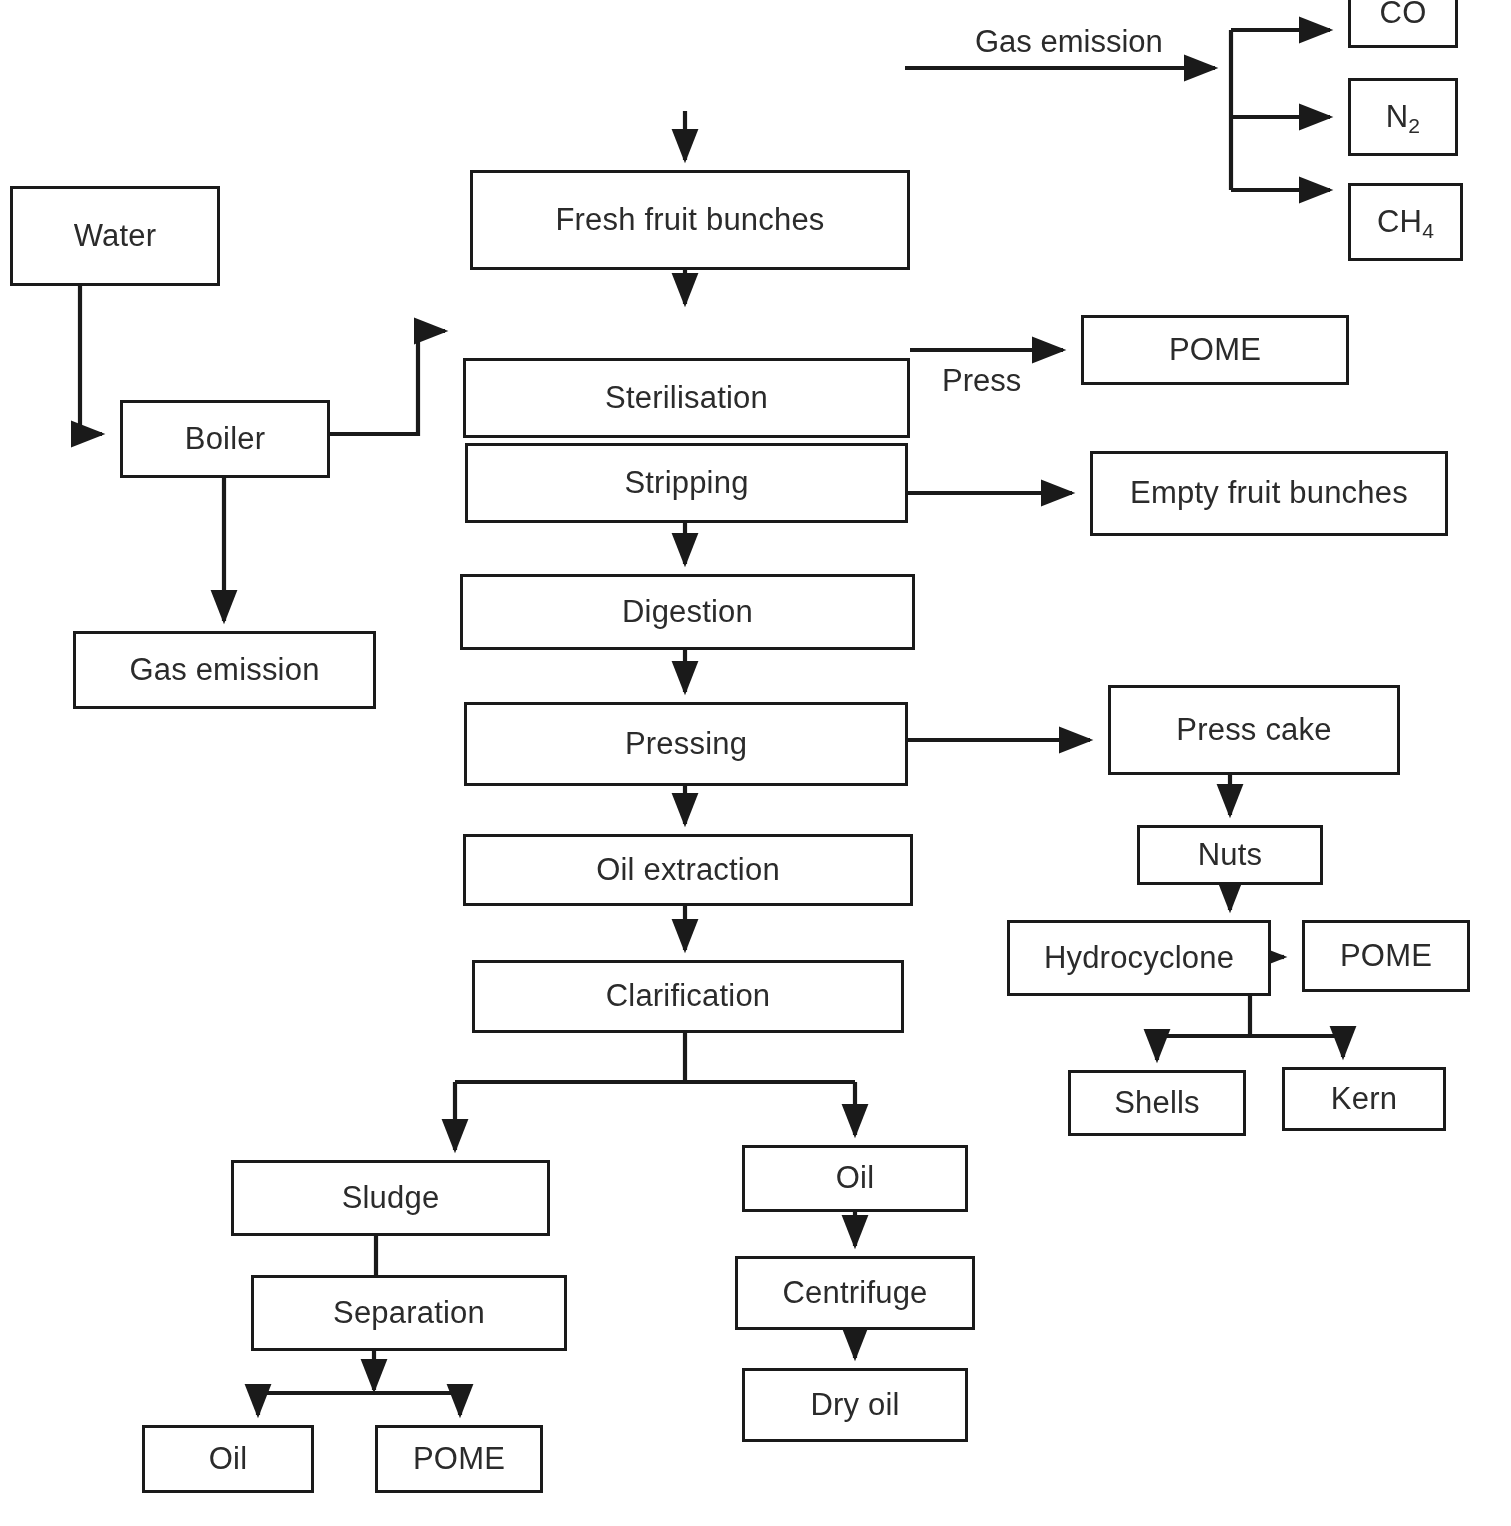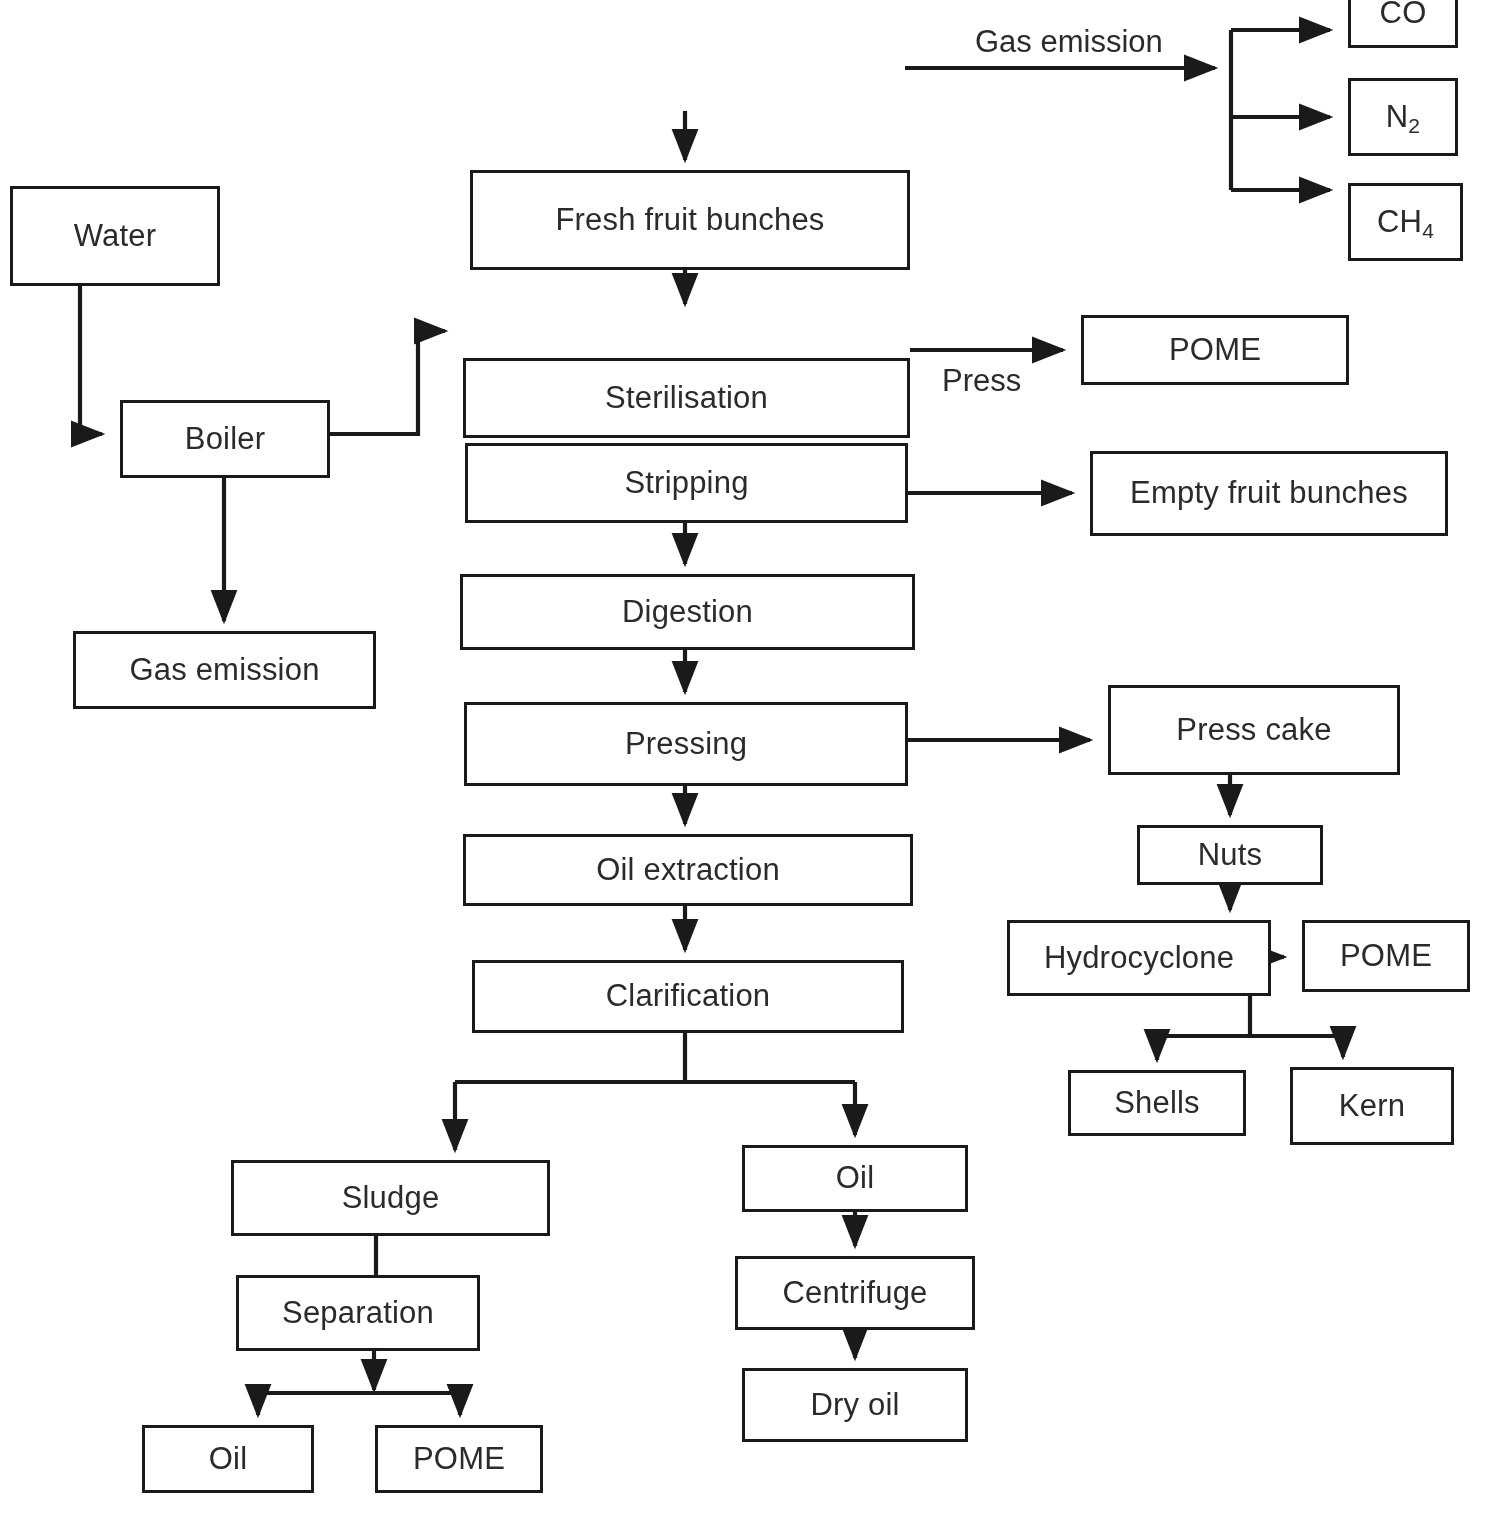--- a/index.html
+++ b/index.html
@@ -207,37 +207,37 @@
   </div>
 
   <div class="node" style="left:472px;top:960px;width:432px;height:73px;">
     <span class="node-label">Clarification</span>
   </div>
 
   <div class="node" style="left:1068px;top:1070px;width:178px;height:66px;">
     <span class="node-label">Shells</span>
   </div>
 
-  <div class="node" style="left:1282px;top:1067px;width:164px;height:78px;margin-left:8px;">
+  <div class="node" style="left:1282px;top:1067px;width:164px;height:64px;">
     <span class="node-label">Kern</span>
   </div>
 
   <div class="node" style="left:742px;top:1145px;width:226px;height:67px;">
     <span class="node-label">Oil</span>
   </div>
 
   <div class="node" style="left:231px;top:1160px;width:319px;height:76px;">
     <span class="node-label">Sludge</span>
   </div>
 
   <div class="node" style="left:735px;top:1256px;width:240px;height:74px;">
     <span class="node-label">Centrifuge</span>
   </div>
 
-  <div class="node" style="left:236px;top:1275px;width:244px;height:76px;">
+  <div class="node" style="left:251px;top:1275px;width:316px;height:76px;">
     <span class="node-label">Separation</span>
   </div>
 
   <div class="node" style="left:742px;top:1368px;width:226px;height:74px;">
     <span class="node-label">Dry oil</span>
   </div>
 
   <div class="node" style="left:142px;top:1425px;width:172px;height:68px;">
     <span class="node-label">Oil</span>
   </div>

